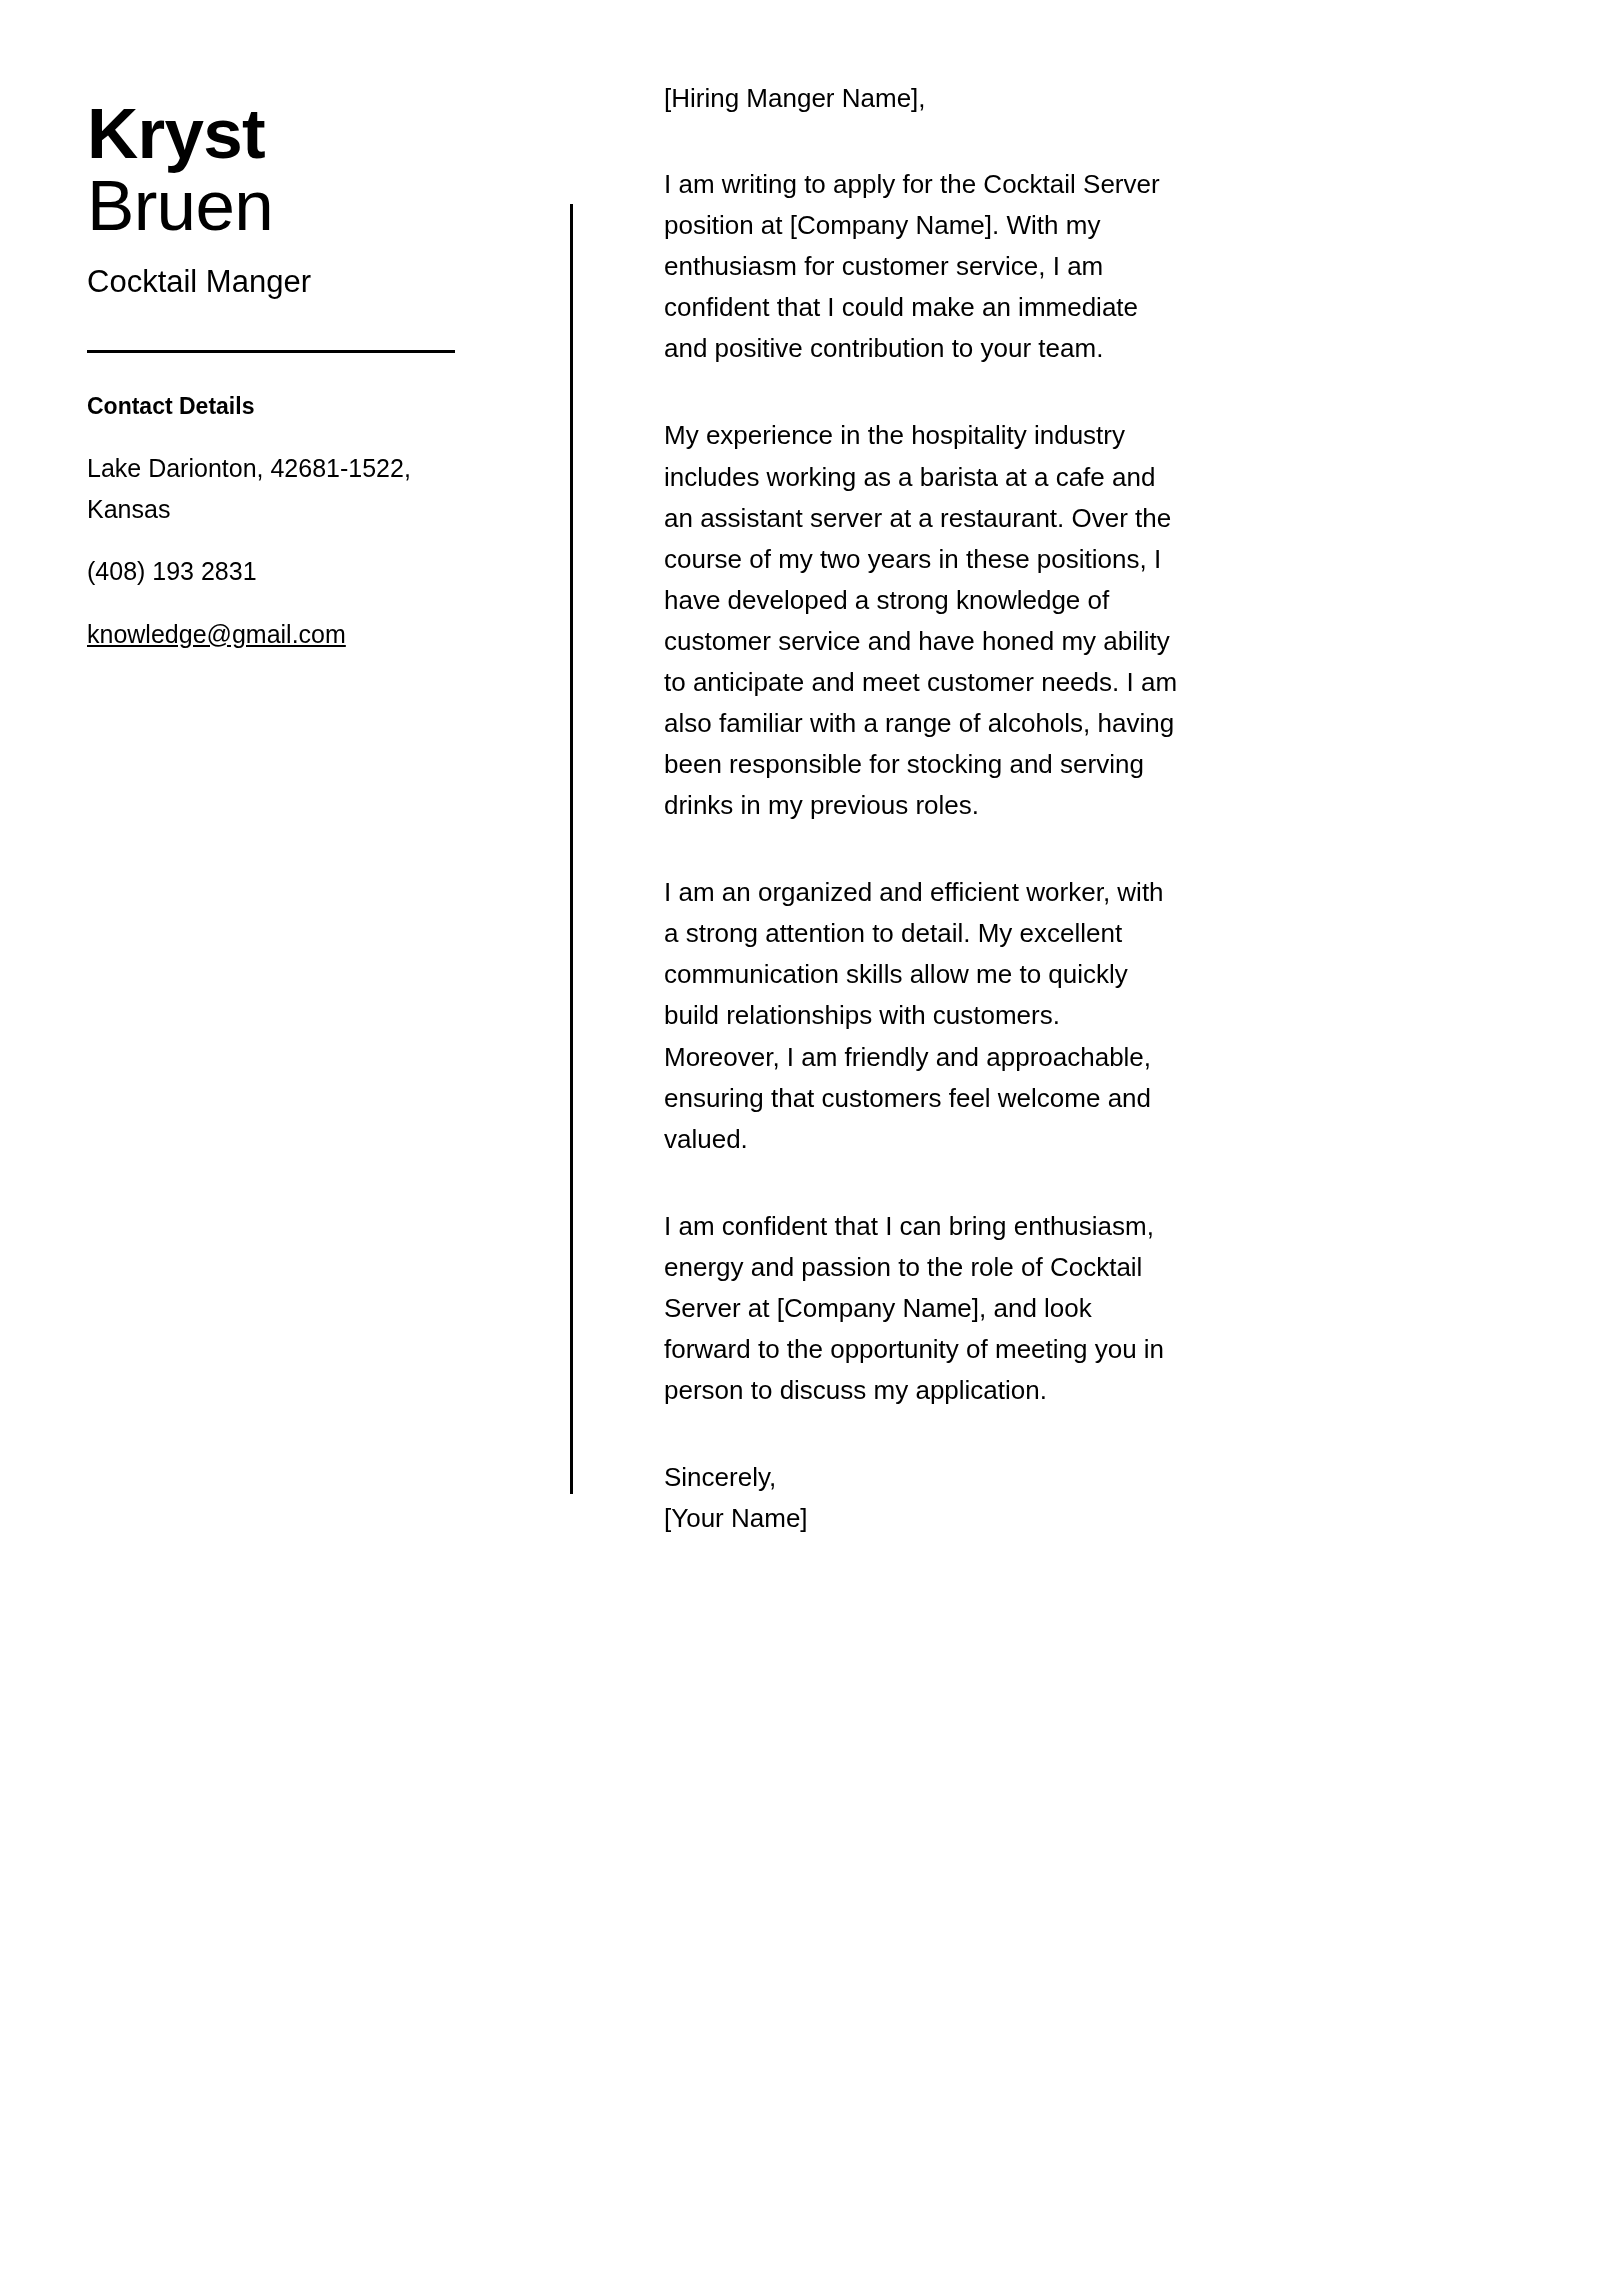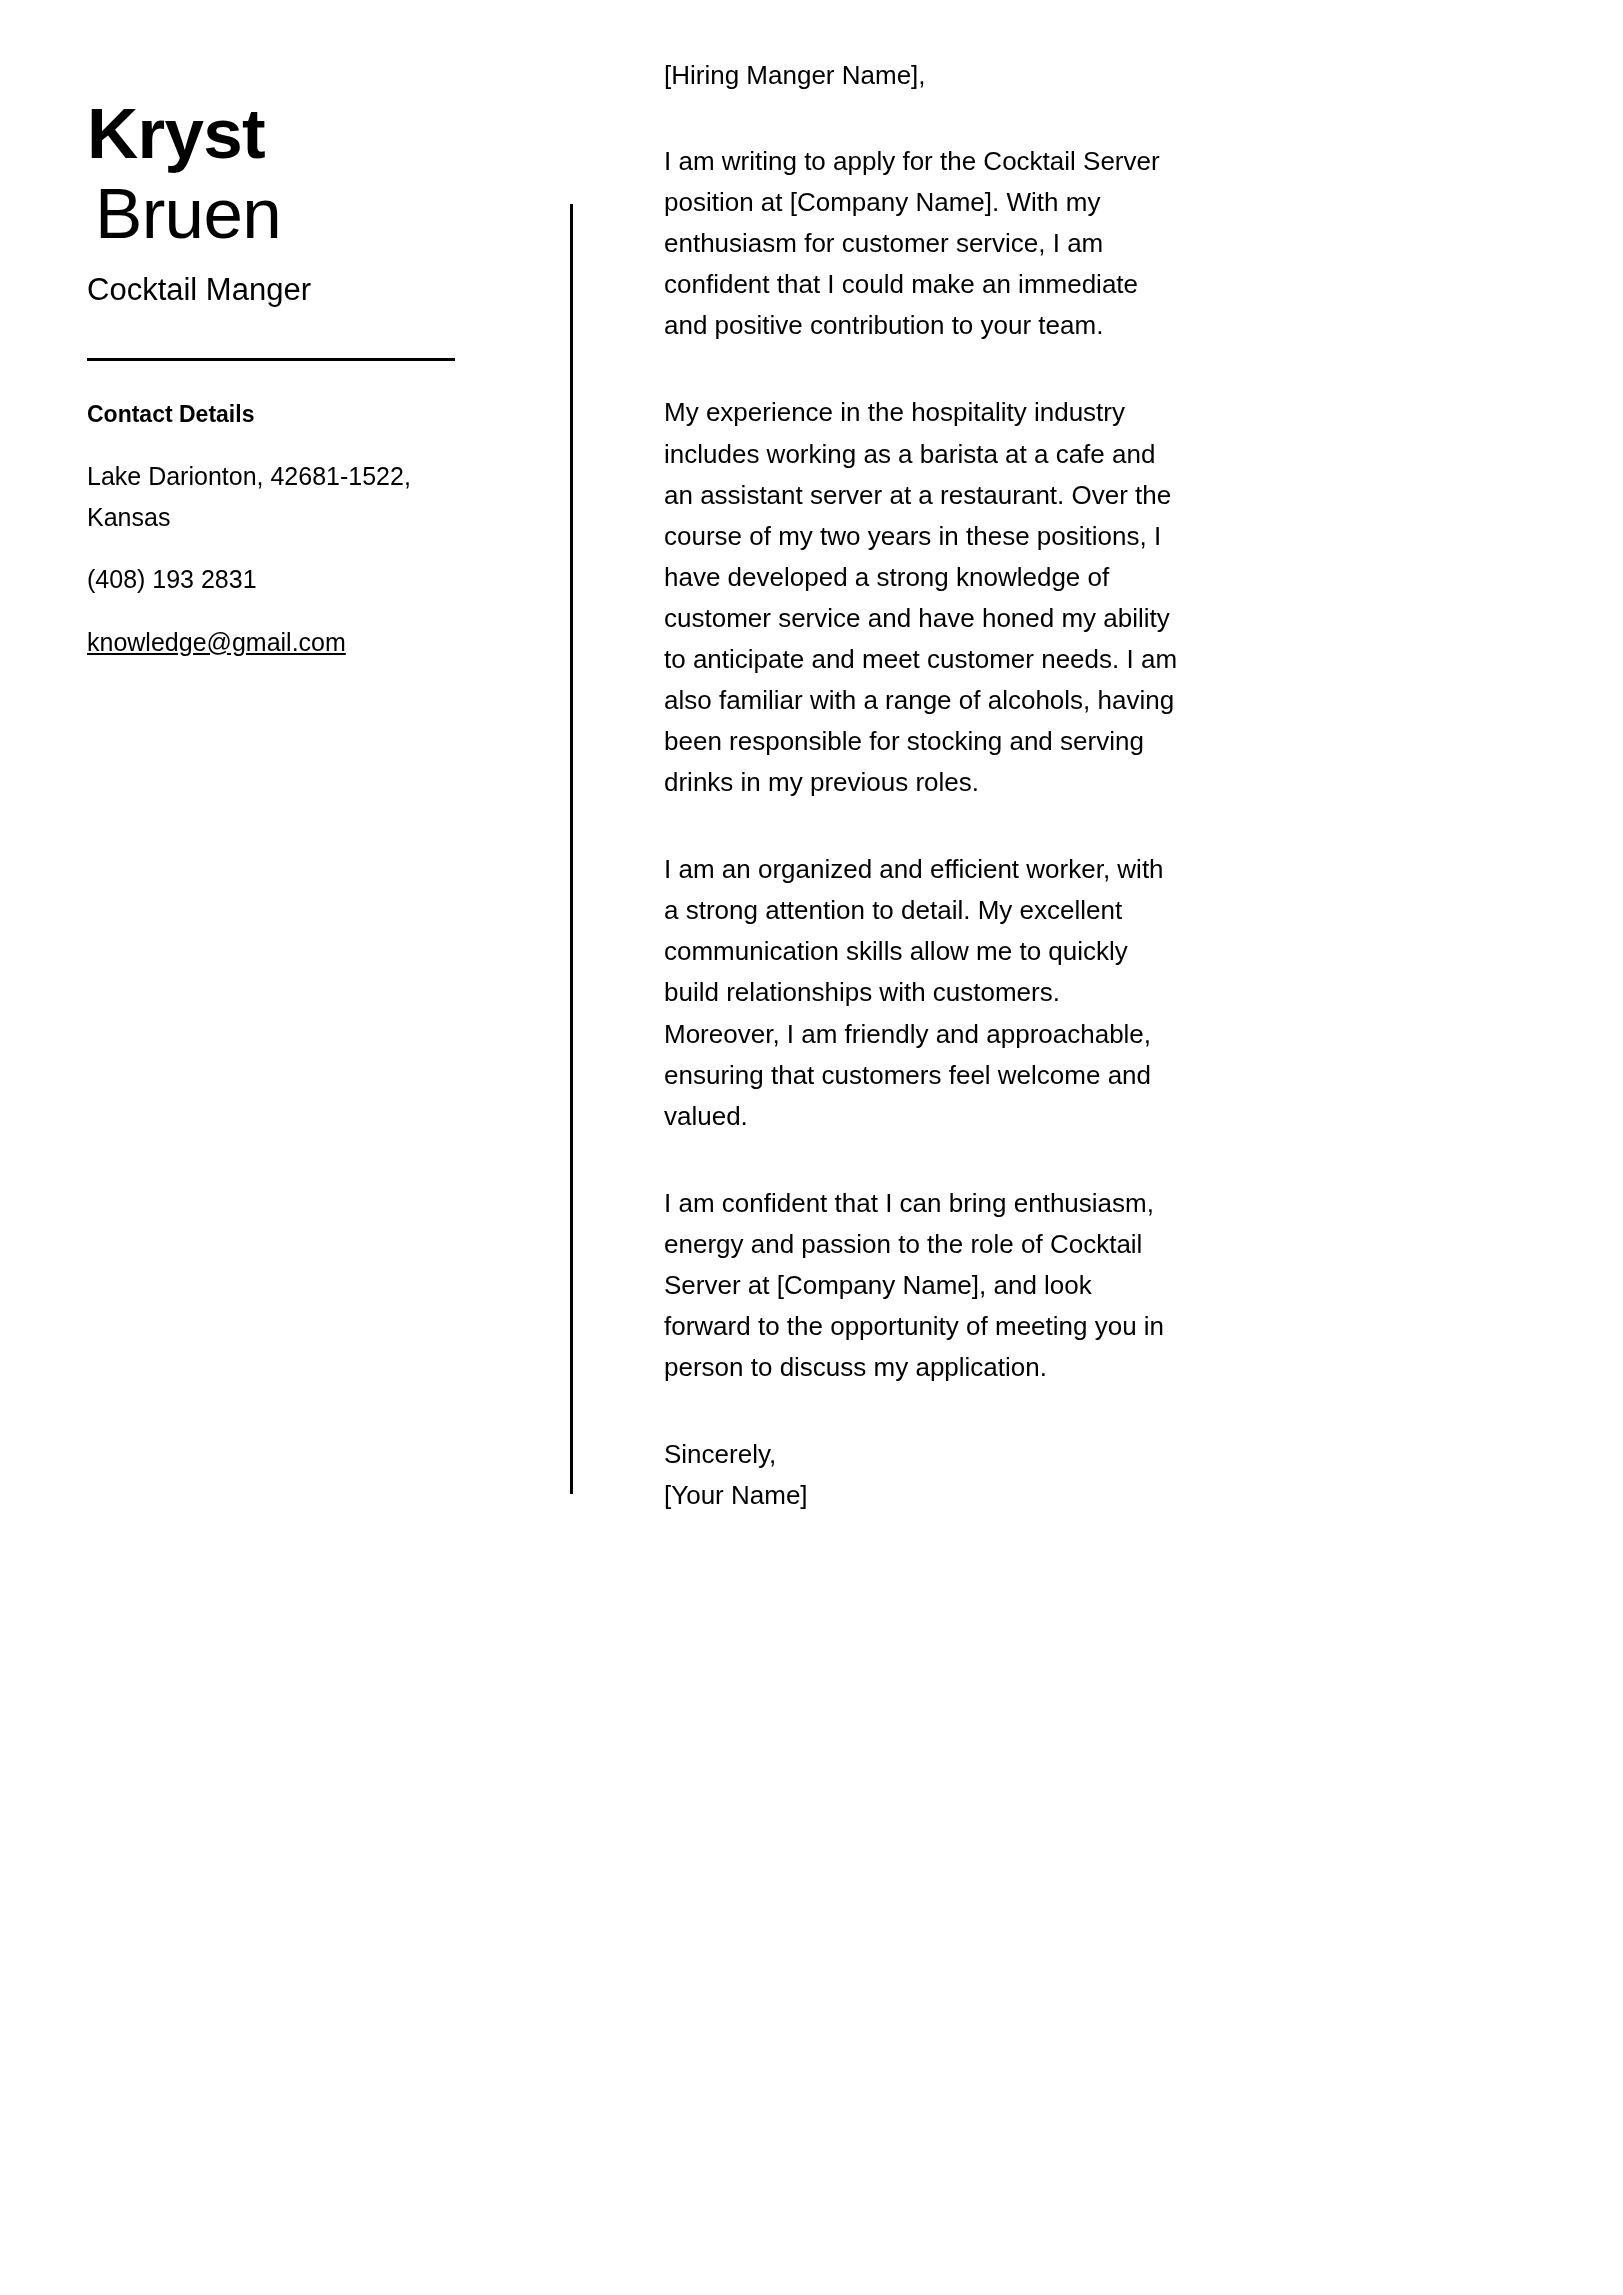--- a/index.html
+++ b/index.html
@@ -56,21 +56,21 @@
     margin: 0;
   }
 
   .name-last {
     display: block;
     font-size: 71px;
     line-height: 1.02;
     font-weight: 300;
     letter-spacing: -0.7px;
     color: #000000;
-    margin: 8px;
+    margin: 0;
   }
 
   .job-title {
     display: block;
     font-size: 31px;
     line-height: 1.3;
     font-weight: 400;
     color: #000000;
     margin: 19.6px 0 0 0;
   }
@@ -123,21 +123,21 @@
     top: 204px;
     width: 3.3px;
     height: 1290px;
     background: #000000;
   }
 
   
   .letter {
     flex: 1 1 auto;
     box-sizing: border-box;
-    padding: 55px 124px 0 92px;
+    padding: 78px 124px 0 92px;
   }
 
   .letter p {
     font-size: 26px;
     line-height: 1.58;
     font-weight: 400;
     color: #000000;
     margin: 0 0 46px 0;
     max-width: 841px;
   }

